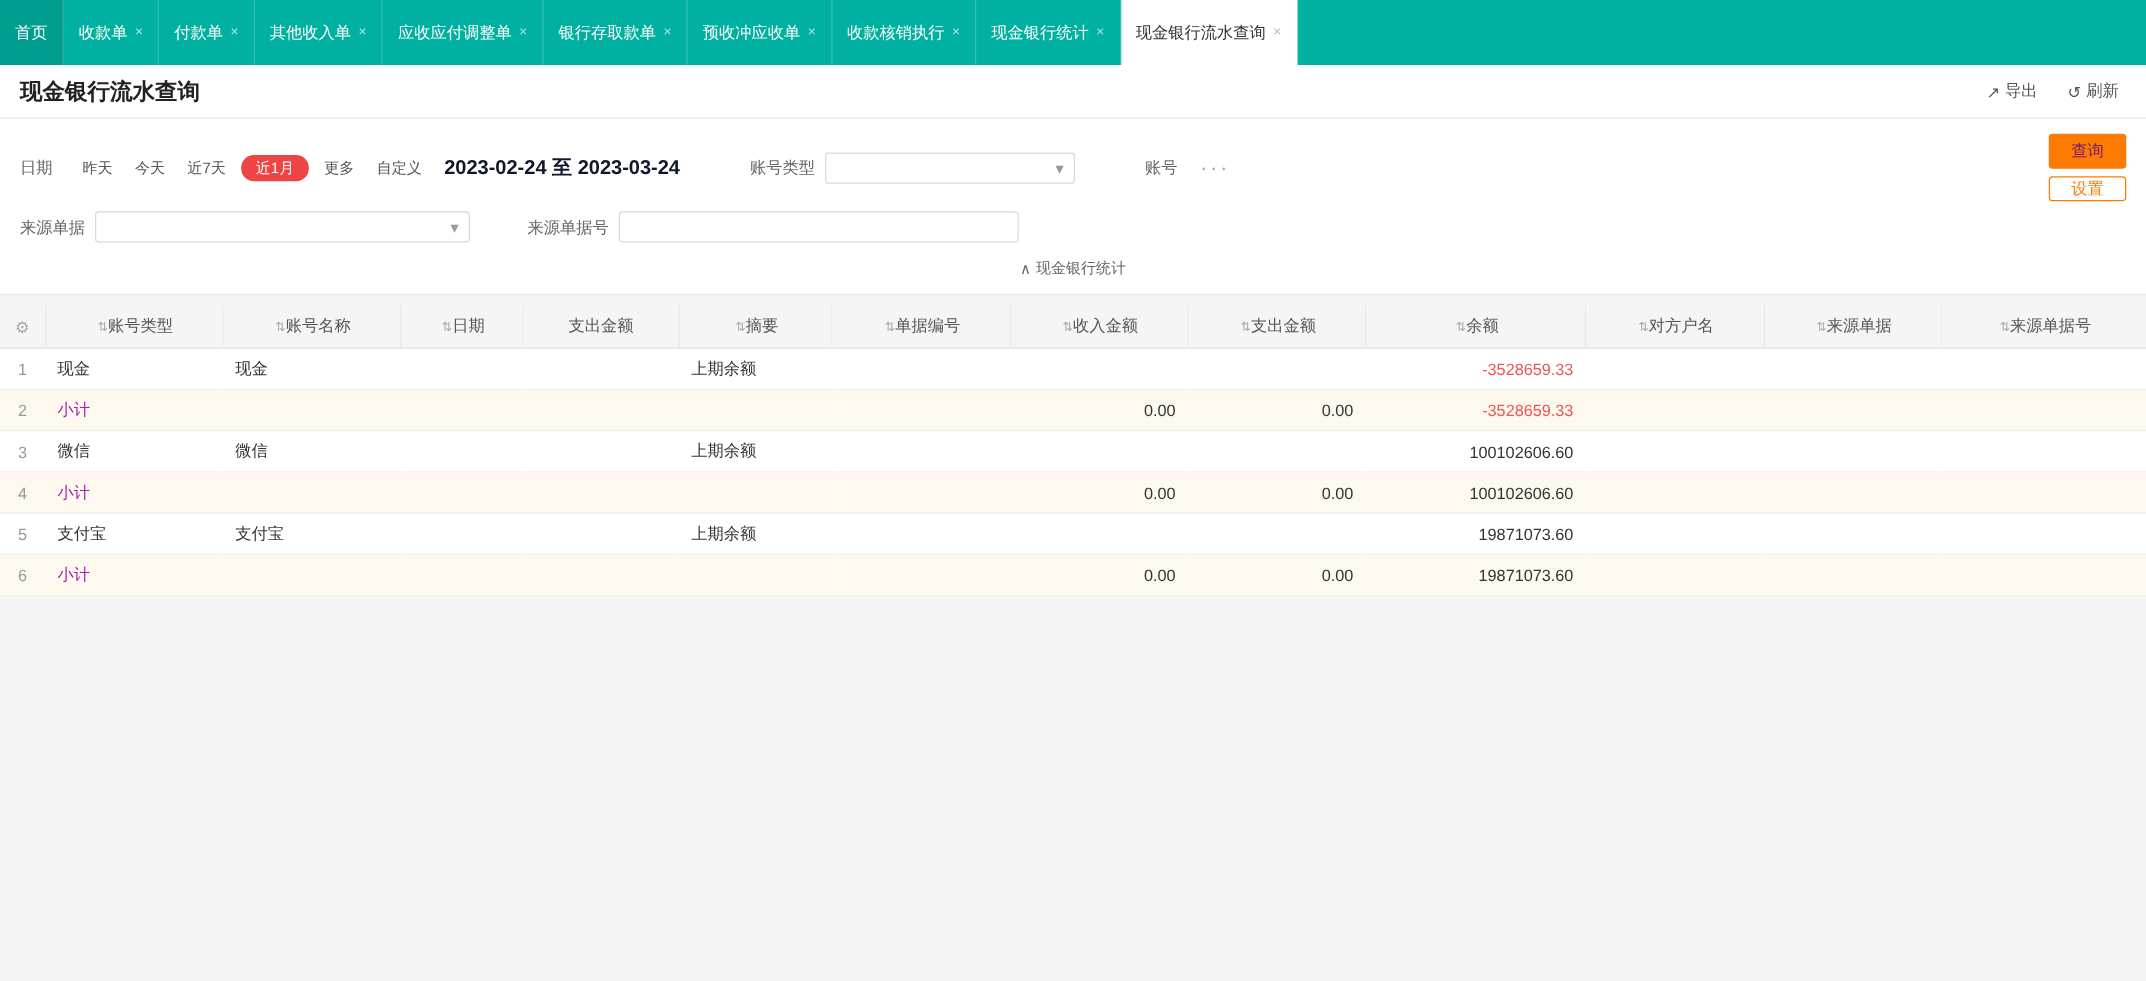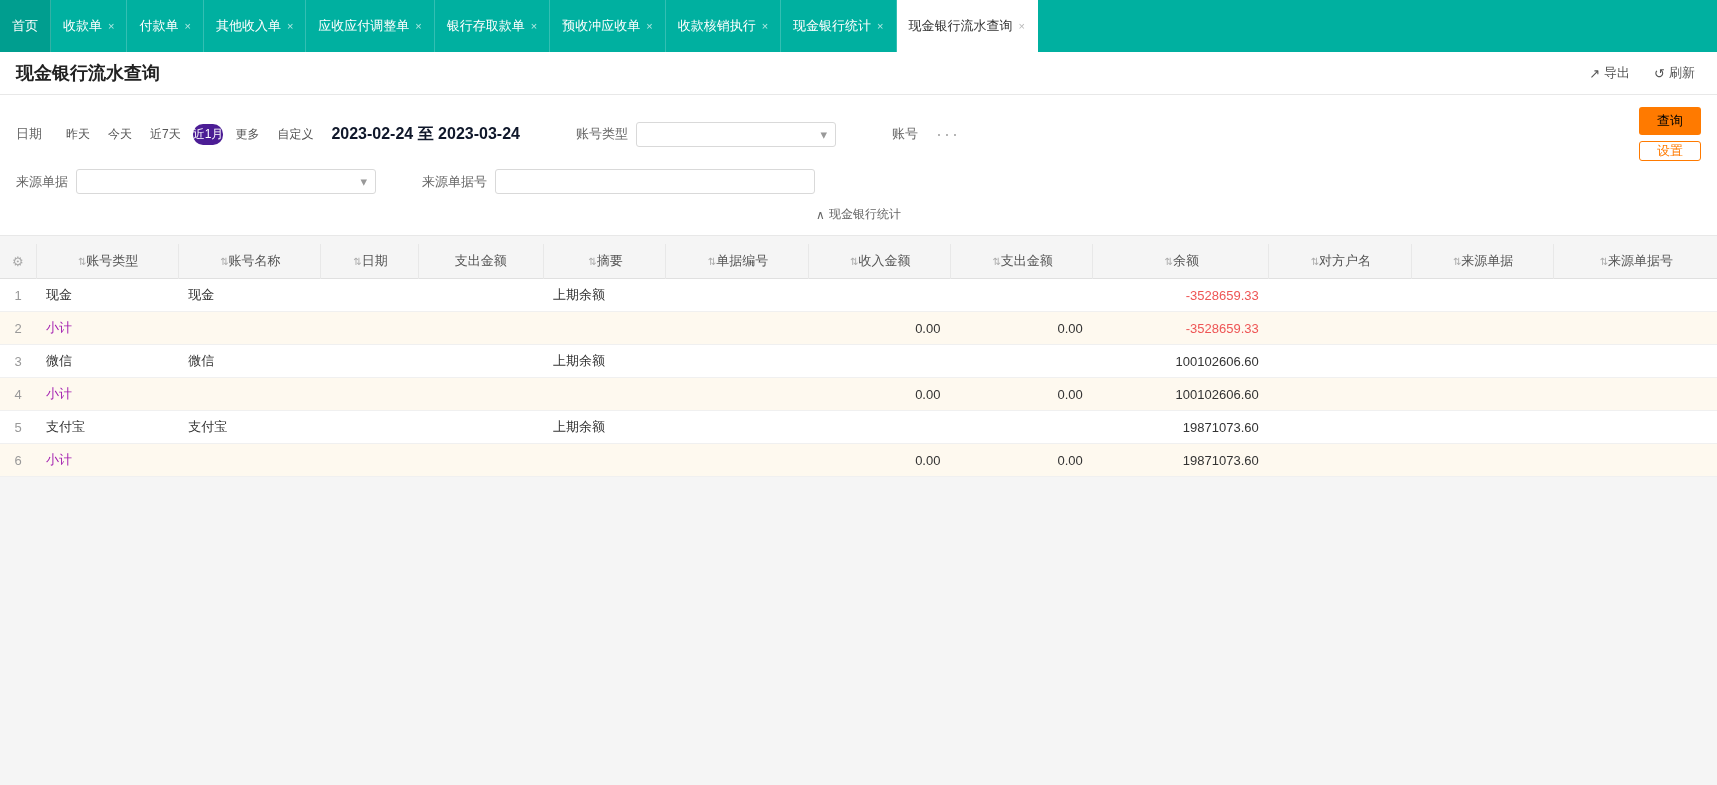--- a/index.html
+++ b/index.html
@@ -67,24 +67,24 @@
     }
     .date-shortcuts { display: flex; align-items: flex-end; gap: 6px; }
     .date-shortcut {
       padding: 2px 6px;
       border-radius: 3px;
       cursor: pointer;
       color: #555;
       font-size: 12px;
     }
     .date-shortcut.active {
-      background: #4c1d95;
+      background: #ef4444;
       color: #fff;
       border-radius: 10px;
-      padding: 2px 0;
+      padding: 2px 12px;
     }
     .date-range {
       color: #0f172a;
       font-size: 16px;
       margin-left: 4px;
       font-weight: bold;
     }
     .filter-group {
       display: flex;
       align-items: center;
@@ -108,21 +108,21 @@
       border-radius: 3px;
       padding: 4px 8px;
       font-size: 13px;
       min-width: 200px;
       outline: none;
       color: #333;
     }
     .filter-dots { color: #aaa; font-size: 18px; cursor: pointer; letter-spacing: 2px; }
     .query-btn {
       background: #ff7a00;
-      color: #000000;
+      color: #701a75;
       border: none;
       border-radius: 3px;
       padding: 5px 18px;
       cursor: pointer;
       font-size: 13px;
     }
     .settings-btn {
       background: #fff;
       color: #ff7a00;
       border: 1px solid #ff7a00;

